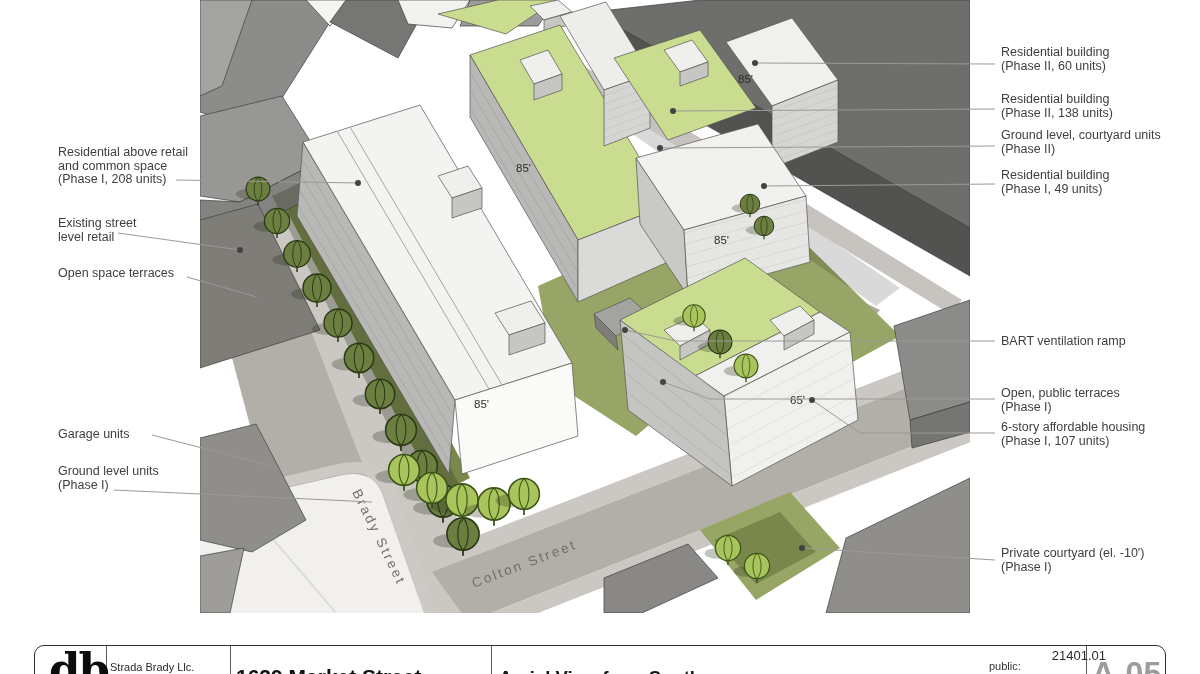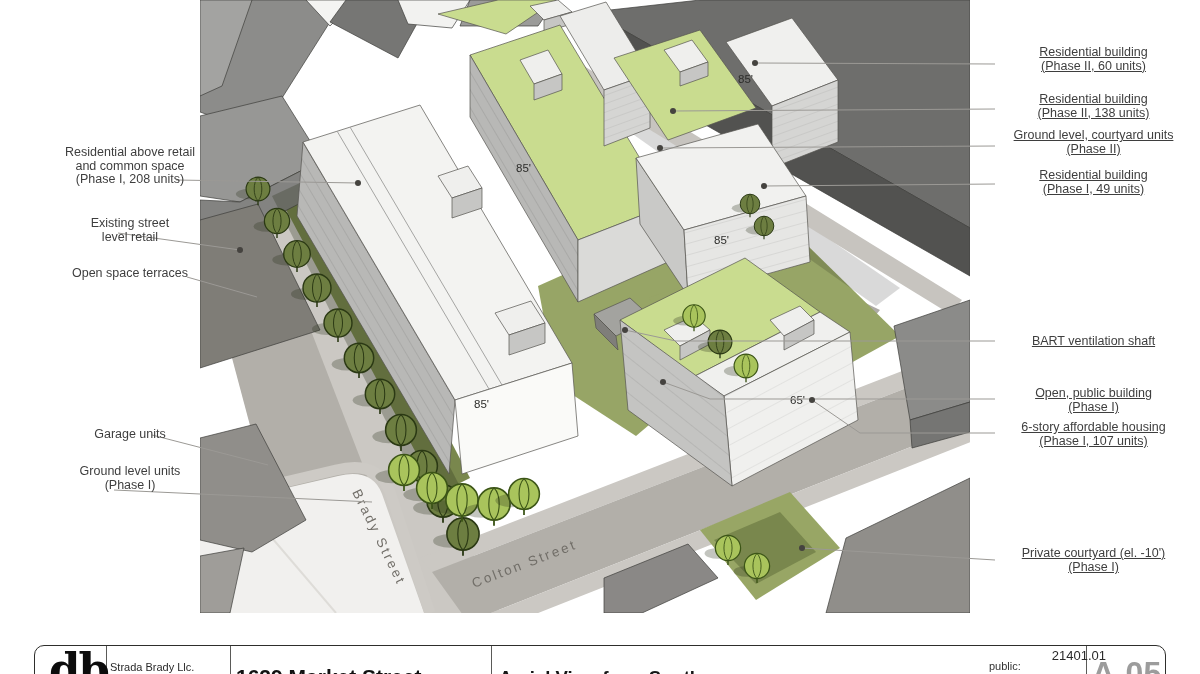--- a/index.html
+++ b/index.html
@@ -1,20 +1,20 @@
 <!DOCTYPE html>
 <html><head>
 <meta charset="utf-8">
 <style>
   html,body{margin:0;padding:0;}
   body{width:1200px;height:674px;position:relative;overflow:hidden;background:#fff;
        font-family:"Liberation Sans",sans-serif;}
   .lbl{position:absolute;font-size:12.5px;line-height:13.6px;color:#3e3e3e;letter-spacing:0;}
-  .lbl.left{left:50px;width:160px;text-align:center;}
-  .lbl.right{left:1001px;width:185px;text-align:center;text-decoration:underline;}
+  .lbl.left{left:58px;width:160px;text-align:left;}
+  .lbl.right{left:1001px;width:185px;text-align:left;}
   #scene{position:absolute;left:0;top:0;}
   
   #titleblock{position:absolute;left:34px;top:645px;width:1132px;height:60px;
               border:1.5px solid #2e2e2c;border-radius:10px 10px 0 0;background:#fff;box-sizing:border-box;}
   .tb-div{position:absolute;top:0;width:1px;height:60px;background:#5a5a58;}
   #tb-logo{position:absolute;left:14px;top:-3px;font-family:"DejaVu Serif",serif;
            font-weight:bold;font-size:45px;color:#0c0c0c;letter-spacing:-2px;}
   #tb-client{position:absolute;left:75px;top:15px;font-size:11px;color:#2a2a2a;}
   #tb-project{position:absolute;left:201px;top:19px;font-size:21px;font-weight:bold;color:#111;}
   #tb-sheet-title{position:absolute;left:464px;top:21px;font-size:18.5px;font-weight:600;color:#161616;}
@@ -272,24 +272,24 @@
 </div>
 <div class="lbl right" style="top:129px">
   <div>Ground level, courtyard units</div>
     <div>(Phase II)</div>
 </div>
 <div class="lbl right" style="top:169px">
   <div>Residential building</div>
     <div>(Phase I, 49 units)</div>
 </div>
 <div class="lbl right" style="top:335px">
-  <div>BART ventilation shaft</div>
+  <div>BART ventilation ramp</div>
 </div>
 <div class="lbl right" style="top:387px">
-  <div>Open, public building</div>
+  <div>Open, public terraces</div>
     <div>(Phase I)</div>
 </div>
 <div class="lbl right" style="top:421px">
   <div>6-story affordable housing</div>
     <div>(Phase I, 107 units)</div>
 </div>
 <div class="lbl right" style="top:547px">
   <div>Private courtyard (el. -10')</div>
     <div>(Phase I)</div>
 </div>

